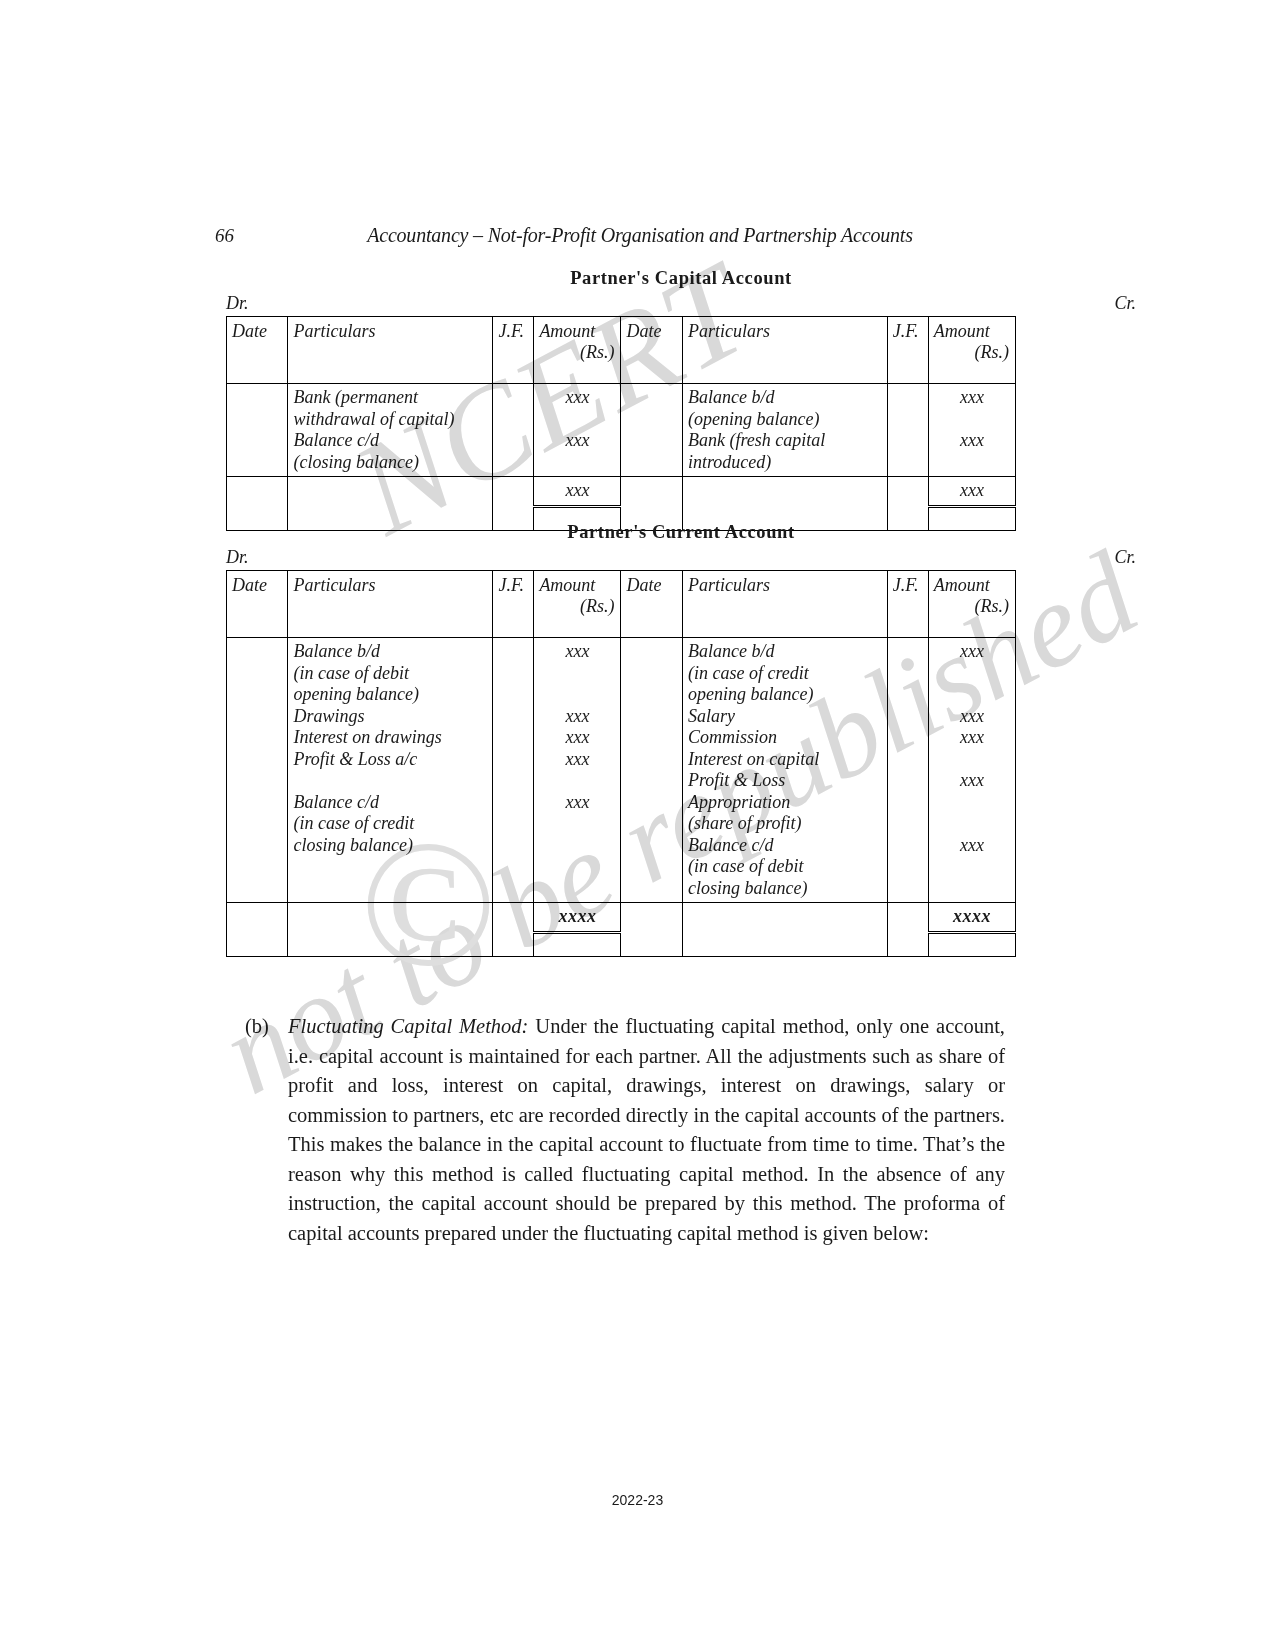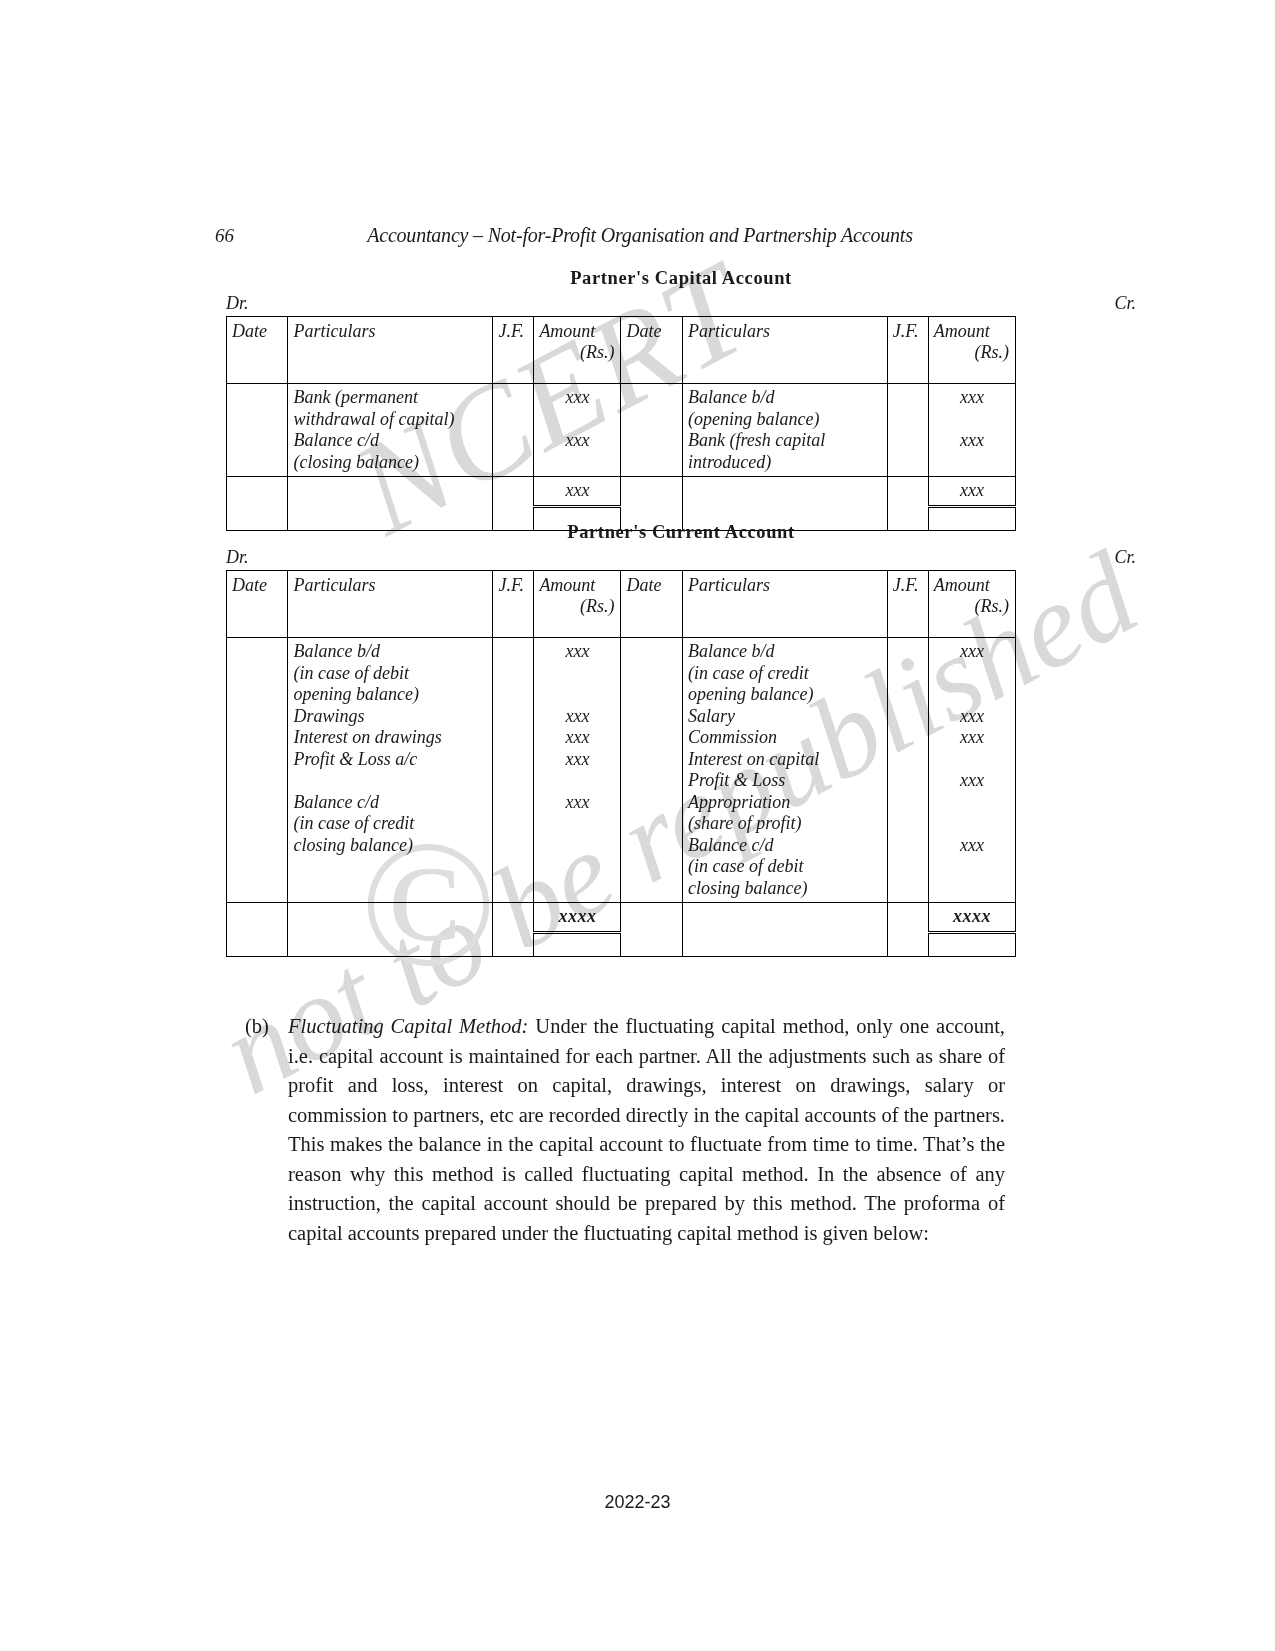--- a/index.html
+++ b/index.html
@@ -176,21 +176,21 @@
   .para-body { flex: 1; text-align: justify; }
   .para-body i { font-style: italic; }
 
   
   .footer {
     position: absolute;
     left: 0;
     top: 1492px;
     width: 1275px;
     text-align: center;
-    font-size: 18px;
+    font-size: 14px;
     font-family: "Liberation Sans", sans-serif;
     z-index: 10;
   }
 </style>
 </head>
 <body>
 
 <div class="page">
 
   <div class="watermark">

